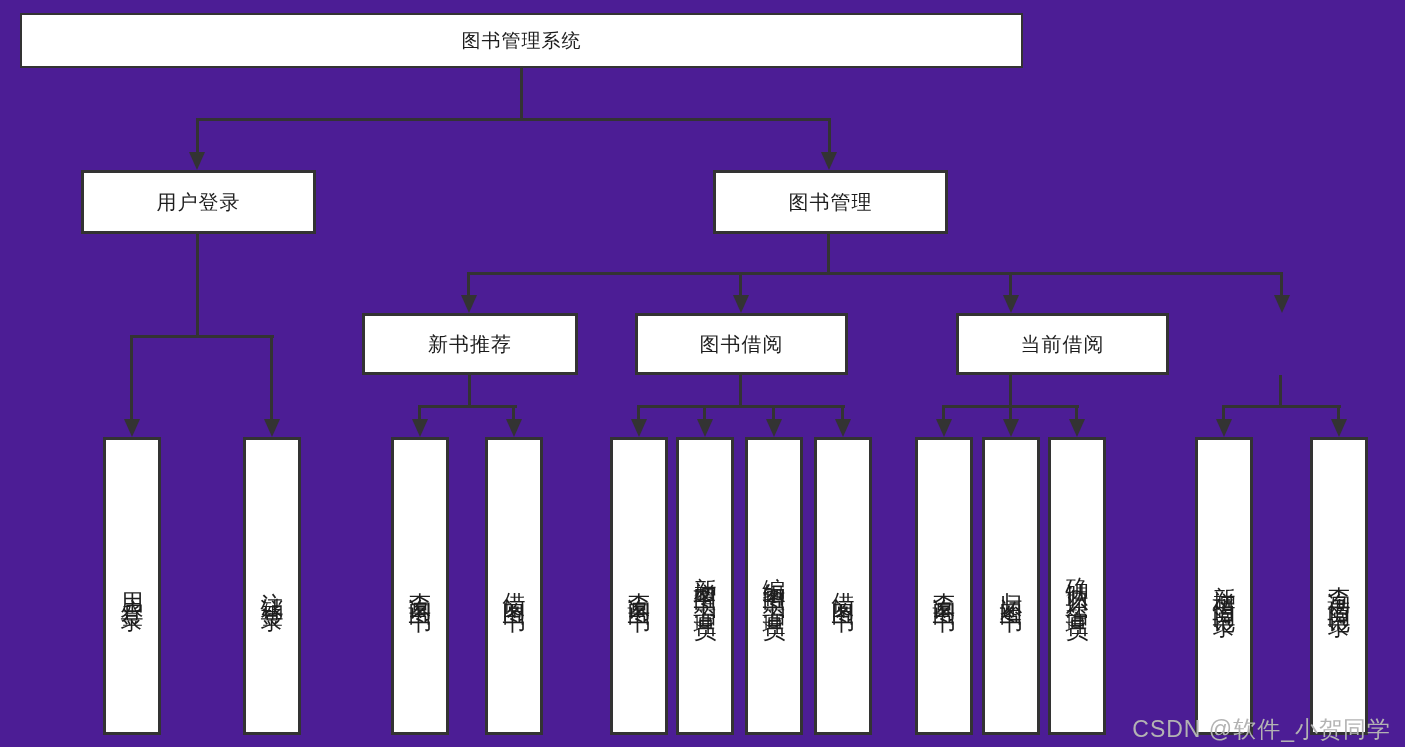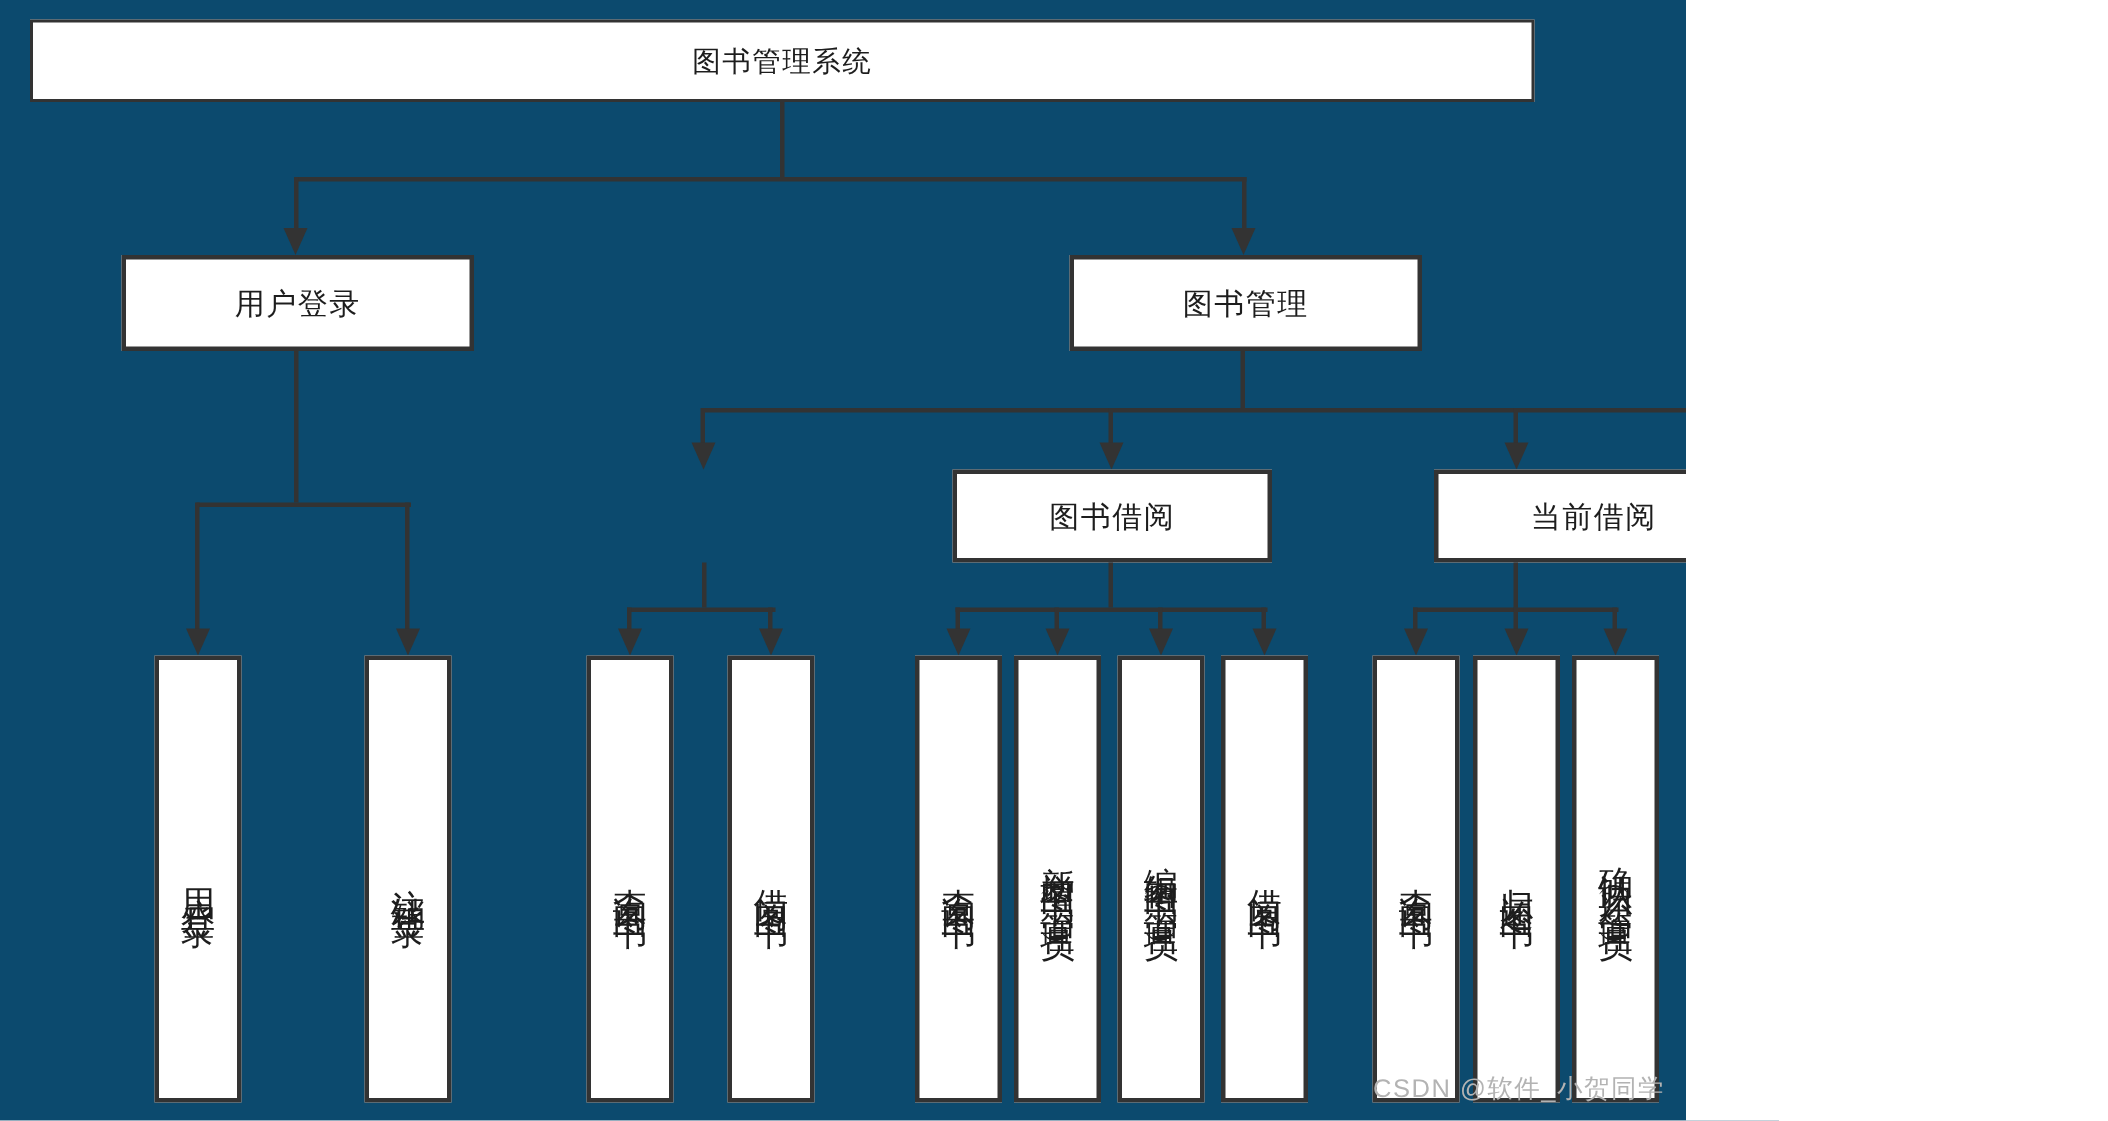--- a/index.html
+++ b/index.html
@@ -1,36 +1,36 @@
 <!DOCTYPE html>
 <html><head>
 <meta charset="utf-8">
 <style>
   html,body{margin:0;padding:0;background:#fff;}
   .canvas{
-    position:relative;width:1124px;height:747px;background:#0c4a6e;
+    position:relative;width:1405px;height:747px;background:#4c1d95;
     font-family:"Liberation Sans",sans-serif;color:#1d1d1d;overflow:hidden;
   }
   .node{
     position:absolute;background:#fff;border:3px solid #333;box-sizing:border-box;
     display:flex;align-items:center;justify-content:center;
   }
   .node.root{border-width:2px;font-size:19px;letter-spacing:1px;}
   .node.lvl2{font-size:20px;letter-spacing:1px;}
   .node.lvl3{font-size:20px;letter-spacing:1px;}
   .node.leaf{font-size:23px;}
   .vtext{writing-mode:vertical-rl;text-orientation:mixed;letter-spacing:6px;line-height:1;}
   .hline,.vline{position:absolute;background:#333;}
   .arr{
     position:absolute;width:0;height:0;
     border-left:8px solid transparent;border-right:8px solid transparent;
     border-top:18px solid #333;
   }
   .watermark{
-    position:absolute;right:14px;top:714px;font-size:17px;color:#b3b3b3;letter-spacing:1px;
+    position:absolute;right:14px;top:714px;font-size:23px;color:#b3b3b3;letter-spacing:1px;
   }
 </style>
 </head>
 <body>
 
 <div class="canvas">
 
   <div class="node root" style="left:20px;top:13px;width:1003px;height:55px;">
     <span>图书管理系统</span>
   </div>
@@ -60,20 +60,23 @@
   <div class="hline" style="left:468px;top:272px;width:815px;height:3px;"></div>
   <div class="vline" style="left:467px;top:272px;width:3px;height:25px;"></div>
   <div class="vline" style="left:739px;top:272px;width:3px;height:25px;"></div>
   <div class="vline" style="left:1009px;top:272px;width:3px;height:25px;"></div>
   <div class="vline" style="left:1280px;top:272px;width:3px;height:25px;"></div>
   <div class="arr" style="left:461px;top:295px;"></div>
   <div class="arr" style="left:733px;top:295px;"></div>
   <div class="arr" style="left:1003px;top:295px;"></div>
   <div class="arr" style="left:1274px;top:295px;"></div>
 
+  <div class="node lvl3" style="left:362px;top:313px;width:216px;height:62px;">
+    <span>新书推荐</span>
+  </div>
   <div class="node lvl3" style="left:635px;top:313px;width:213px;height:62px;">
     <span>图书借阅</span>
   </div>
   <div class="node lvl3" style="left:956px;top:313px;width:213px;height:62px;">
     <span>当前借阅</span>
   </div>
 
   <div class="vline" style="left:468px;top:375px;width:3px;height:30px;"></div>
   <div class="hline" style="left:418px;top:405px;width:99px;height:3px;"></div>
   <div class="vline" style="left:418px;top:405px;width:3px;height:16px;"></div>

